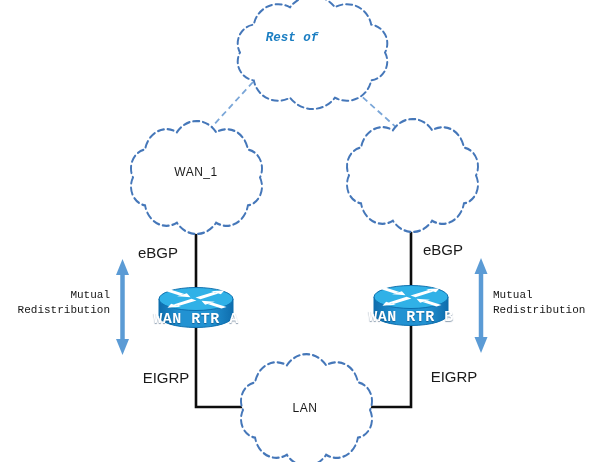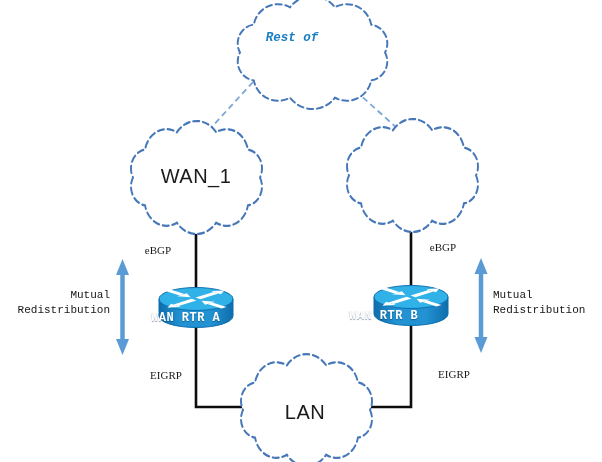--- a/index.html
+++ b/index.html
@@ -2,31 +2,31 @@
 <html style="--cloud-outline: #4577b9; --connector: #7aa6d8; --link-line: #0d0d0d; --arrow: #5b9bd5; --router-top: #30b1e7; --router-body: #1e87c5; --label-blue: #1b7ec2;"><head>
 <meta charset="utf-8">
 <style>
   html,body{margin:0;padding:0;background:#fff;}
   .canvas{
     position:relative;width:602px;height:462px;background:#ffffff;
     font-family:"Liberation Sans",sans-serif;overflow:hidden;
   }
   .canvas svg{position:absolute;left:0;top:0;}
   .lbl{position:absolute;white-space:pre;color:#1a1a1a;}
-  .cloud-name{font-size:20px;letter-spacing:0.5px;transform:translateX(-50%);}
-  .proto{font-family:Liberation Serif, serif;font-size:11px;transform:translateX(-50%);}
+  .cloud-name{font-size:12px;letter-spacing:0.5px;transform:translateX(-50%);}
+  .proto{font-family:Liberation Sans, sans-serif;font-size:15px;transform:translateX(-50%);}
   .mutual{font-family:"Liberation Mono",monospace;font-size:11px;line-height:15px;color:#161616;}
   .rest{
     font-family:"Liberation Mono",monospace;font-style:italic;font-weight:bold;
     font-size:12.5px;line-height:14px;text-align:center;color:var(--label-blue,#1b7ec2);
     transform:translateX(-50%);
   }
   .rtr-lbl{
-    font-family:"Liberation Mono",monospace;font-weight:bold;font-size:12px;
-    color:#ffffff;width:90px;letter-spacing:0.5px;
+    font-family:"Liberation Mono",monospace;font-weight:bold;font-size:15px;
+    color:#ffffff;text-align:center;width:90px;letter-spacing:0.5px;
     transform:translateX(-50%);text-shadow:0 1px 1px rgba(0,40,80,.45);
   }
   .cloud{fill:#ffffff;stroke:var(--cloud-outline,#4577b9);stroke-width:2.6;stroke-dasharray:8 5;stroke-linecap:round;}
   .cloud-top{stroke-width:2.3;stroke-dasharray:7 4.5;}
   .connector{stroke:var(--connector,#7aa6d8);stroke-width:1.8;stroke-dasharray:6 4;fill:none;}
   .blackline{stroke:var(--link-line,#0d0d0d);stroke-width:2.6;fill:none;}
   .bluearrow line{stroke:var(--arrow,#5b9bd5);stroke-width:4.5;}
   .bluearrow polygon{fill:var(--arrow,#5b9bd5);}
   .rtr-outline{stroke:#0d6fae;stroke-width:1;}
 </style>
@@ -103,15 +103,15 @@
 
   <div class="lbl proto" style="left:158px;top:244px;">eBGP</div>
   <div class="lbl proto" style="left:443px;top:241px;">eBGP</div>
   <div class="lbl proto" style="left:166px;top:369px;">EIGRP</div>
   <div class="lbl proto" style="left:454px;top:368px;">EIGRP</div>
 
   <div class="lbl mutual" style="right:492px;top:288px;text-align:right;"><span>Mutual</span><br><span>Redistribution</span></div>
   <div class="lbl mutual" style="left:493px;top:288px;"><span>Mutual</span><br><span>Redistribution</span></div>
 
   <div class="lbl rtr-lbl" style="left:196px;top:311px;">WAN RTR A</div>
-  <div class="lbl rtr-lbl" style="left:394px;top:309px;">WAN RTR B</div>
+  <div class="lbl rtr-lbl" style="left:411px;top:309px;">WAN RTR B</div>
 
 </div>
 
 </body></html>

